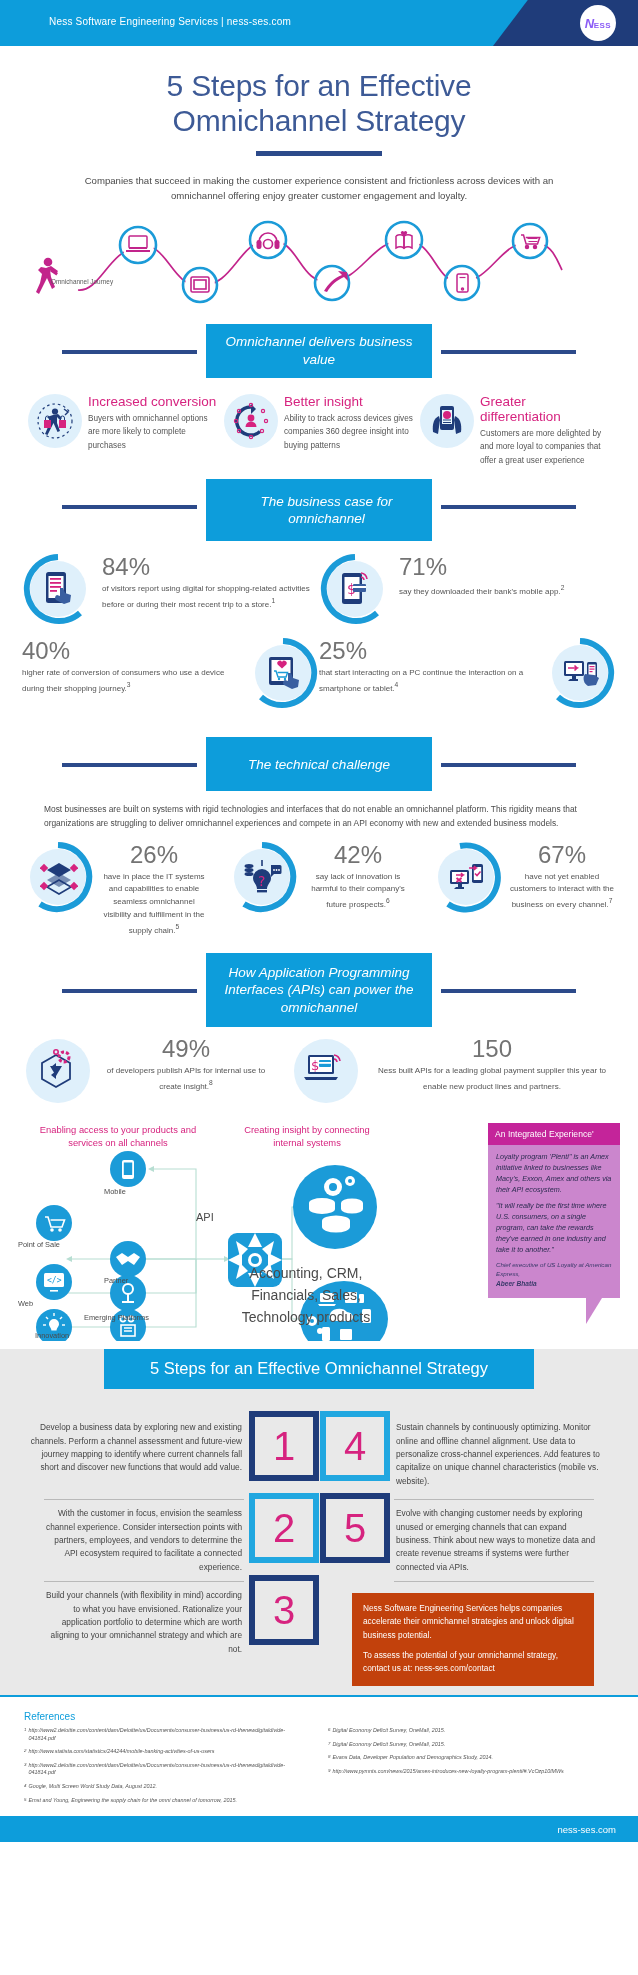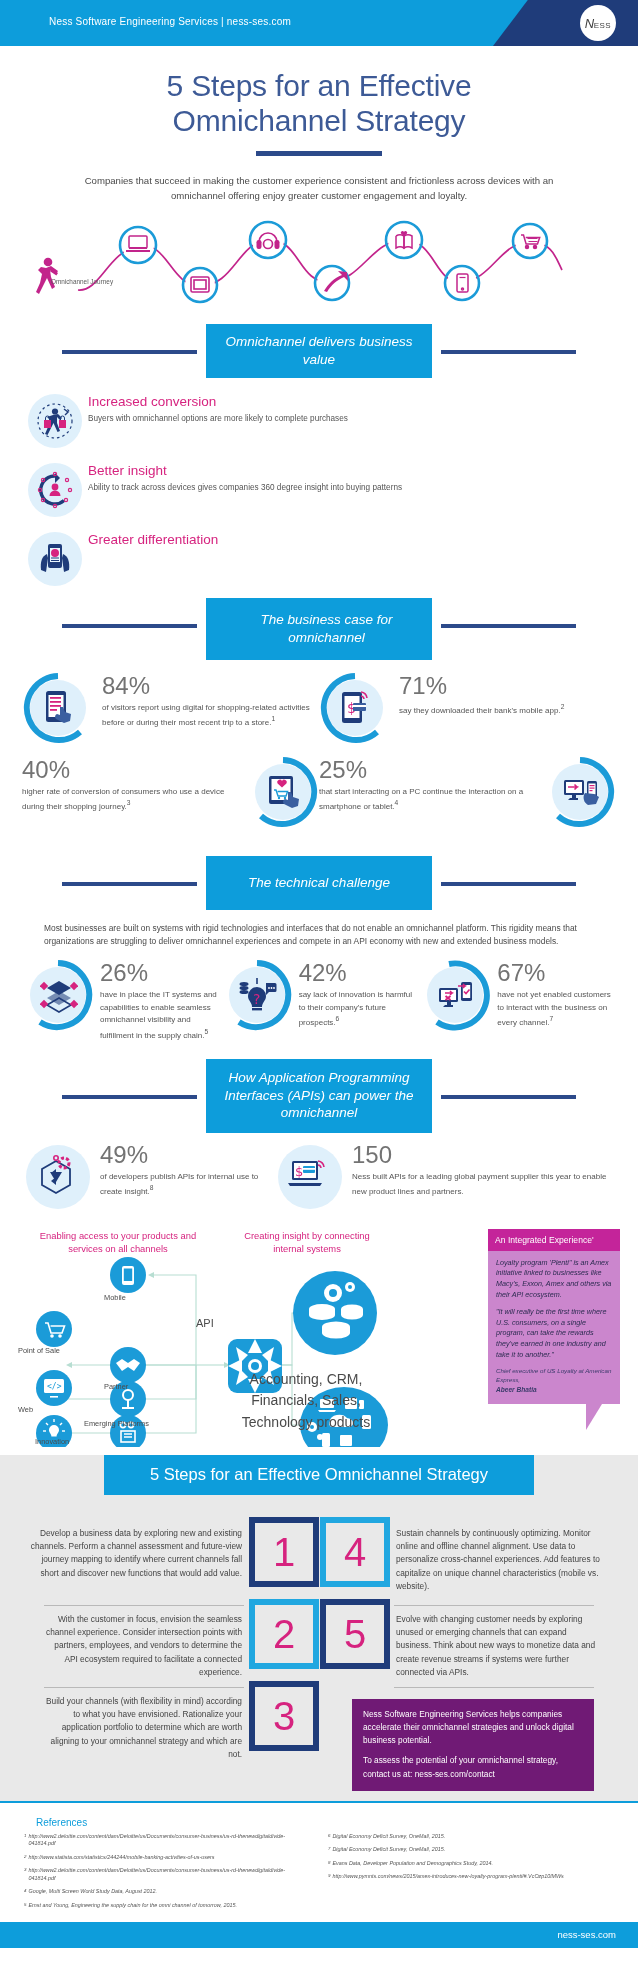--- a/index.html
+++ b/index.html
@@ -16,21 +16,21 @@
   .topbar-navy {
     position: absolute; right: 0; top: 0; width: 145px; height: 46px;
     background: #1f3c7a;
     clip-path: polygon(24% 0, 100% 0, 100% 100%, 0 100%);
   }
   .logo-circle {
     position: absolute; right: 22px; top: 5px; width: 36px; height: 36px;
     border-radius: 50%; background: #fff;
     display: flex; align-items: center; justify-content: center;
   }
-  .logo-mark { font-size: 13px; color: #404040; font-weight: normal; font-style: italic; letter-spacing: -.5px; }
+  .logo-mark { font-size: 13px; color: #8b5cf6; font-weight: bold; font-style: italic; letter-spacing: -.5px; }
   .logo-mark .sm { font-size: 8px; font-style: normal; letter-spacing: .5px; }
 
   
   .title-wrap { text-align: center; padding-top: 22px; }
   .main-title {
     font-size: 30px; line-height: 1.18; color: #3d5a96; font-weight: normal;
     letter-spacing: -.2px;
   }
   .title-rule { width: 126px; height: 5px; background: #2c4a8a; margin: 12px auto 0; }
 
@@ -60,21 +60,21 @@
     display: flex; align-items: center; justify-content: center;
     color: #fff; font-size: 13.5px; line-height: 1.3; text-align: center; padding: 4px 8px;
   }
   .band.tall .band-box { min-height: 62px; padding-left: 23px; }
   .band.tall { height: 64px; }
   .band.three { height: 74px; }
   .band.three .band-box { min-height: 74px; }
   .band.three .band-rule-l, .band.three .band-rule-r { top: 36px; }
 
   
-  .cols3 { display: flex; padding: 14px 28px 0; gap: 15px; flex-direction: column; }
+  .cols3 { display: flex; padding: 14px 28px 0; gap: 6px; }
   .col3 { display: flex; gap: 6px; flex: 1; }
   .icon-pill {
     width: 54px; height: 54px; border-radius: 50%; background: #dff0fb;
     flex: 0 0 54px; display: flex; align-items: center; justify-content: center;
   }
   .col3-txt { flex: 1; }
   .col3-h { font-size: 13.5px; line-height: 1.12; color: #d6237f; font-weight: normal; }
   .col3-p { font-size: 8.2px; line-height: 1.65; color: #555; margin-top: 3px; }
 
   
@@ -87,21 +87,21 @@
   .ring svg { position: absolute; left: 0; top: 0; }
   .ring .gl { position: absolute; left: 18px; top: 16px; }
   .stat-txt { flex: 1; padding-top: 2px; }
   .stat-num { font-size: 24px; color: #737373; line-height: 1; }
   .stat-desc { font-size: 8px; line-height: 1.6; color: #555; margin-top: 4px; }
   .stat-cell.rev .stat-txt { text-align: left; }
 
   
   .tech-intro { padding: 10px 44px 0; font-size: 8.4px; line-height: 1.62; color: #4a4a4a; }
 
-  .cols3b { display: flex; padding: 10px 22px 0; gap: 2px; }
+  .cols3b { display: flex; padding: 10px 22px 0; gap: 18px; text-align: center; }
   .col3b { display: flex; gap: 6px; flex: 1; align-items: flex-start; }
 
   
   .api-sec { position: relative; height: 222px; margin-top: 16px; }
   .api-h {
     position: absolute; font-size: 9.4px; line-height: 1.4; color: #d6237f; text-align: center;
   }
   .api-h.left { left: 28px; top: 0; width: 180px; }
   .api-h.mid { left: 232px; top: 0; width: 150px; }
   .api-diagram { position: absolute; left: 0; top: 22px; }
@@ -133,28 +133,28 @@
     font-size: 40px; color: #d6237f; line-height: 1;
   }
   .sq.navy { border: 6px solid #1f3c7a; }
   .sq.cyan { border: 6px solid #21a7e0; }
   .step-txt { position: absolute; font-size: 8.3px; line-height: 1.62; color: #444; }
   .step-txt.r { text-align: right; }
   .hline { position: absolute; height: 1px; background: #b9b9b9; }
 
   .cta {
     position: absolute; left: 352px; top: 182px; width: 242px;
-    background: #701a75; color: #fff; padding: 9px 11px 10px;
+    background: #c2410c; color: #fff; padding: 9px 11px 10px;
     font-size: 8.3px; line-height: 1.6;
   }
   .cta p + p { margin-top: 7px; }
 
   
   .refs { padding: 14px 24px 6px; }
-  .refs-h { color: #0d9ddb; font-size: 10px; margin-bottom: 5px; margin-left: 12px; }
+  .refs-h { color: #0d9ddb; font-size: 10px; margin-bottom: 5px; }
   .refs-cols { display: flex; gap: 18px; }
   .refs-col { flex: 1; }
   .ref {
     font-size: 5.4px; line-height: 1.4; color: #555; font-style: italic; margin-bottom: 6px;
     display: flex; gap: 2px;
   }
   .ref sup { font-size: 4.4px; }
 
   .footer { height: 26px; background: #0d9ddb; display: flex; align-items: center; justify-content: flex-end; }
   .footer-text { color: #fff; font-size: 9.5px; padding-right: 22px; }
@@ -308,20 +308,21 @@
         <rect x="14" y="6" width="14" height="24" rx="2" fill="#1f3c7a"></rect>
         <rect x="16" y="10" width="10" height="14" fill="#eaf6fd"></rect>
         <circle cx="21" cy="15" r="4" fill="#d6237f"></circle>
         <path d="M17,20 h8 M17,22.5 h8" stroke="#1f3c7a" stroke-width="1"></path>
         <path d="M13,16 C8,18 6,24 7,32 l5,2 l2,-14 z" fill="#1f3c7a"></path>
         <path d="M29,16 C34,18 36,24 35,32 l-5,2 l-2,-14 z" fill="#1f3c7a"></path>
       </svg>
     </div>
     <div class="col3-txt">
       <div class="col3-h">Greater differentiation</div>
+      <div class="col3-p">Customers are more delighted by and more loyal to companies that offer a great user experience</div>
     </div>
   </div>
 </div>
 
 <div class="band tall">
   <div class="band-rule-l"></div>
   <div class="band-rule-r"></div>
   <div class="band-box">The business case for omnichannel</div>
 </div>
 

